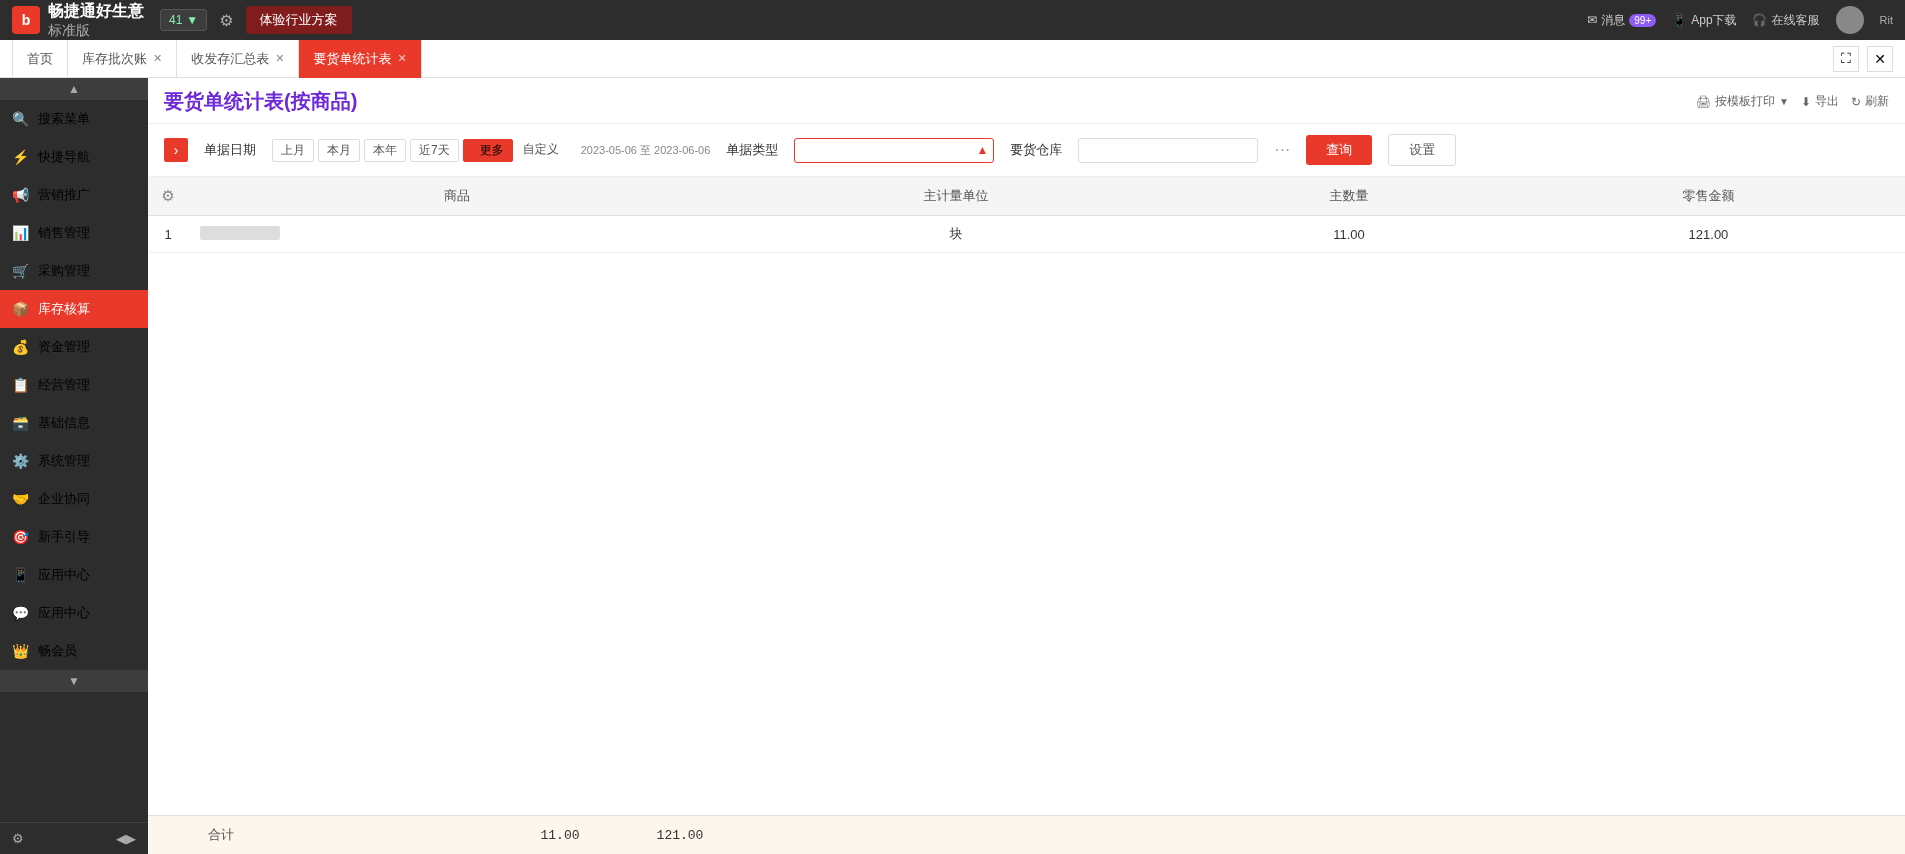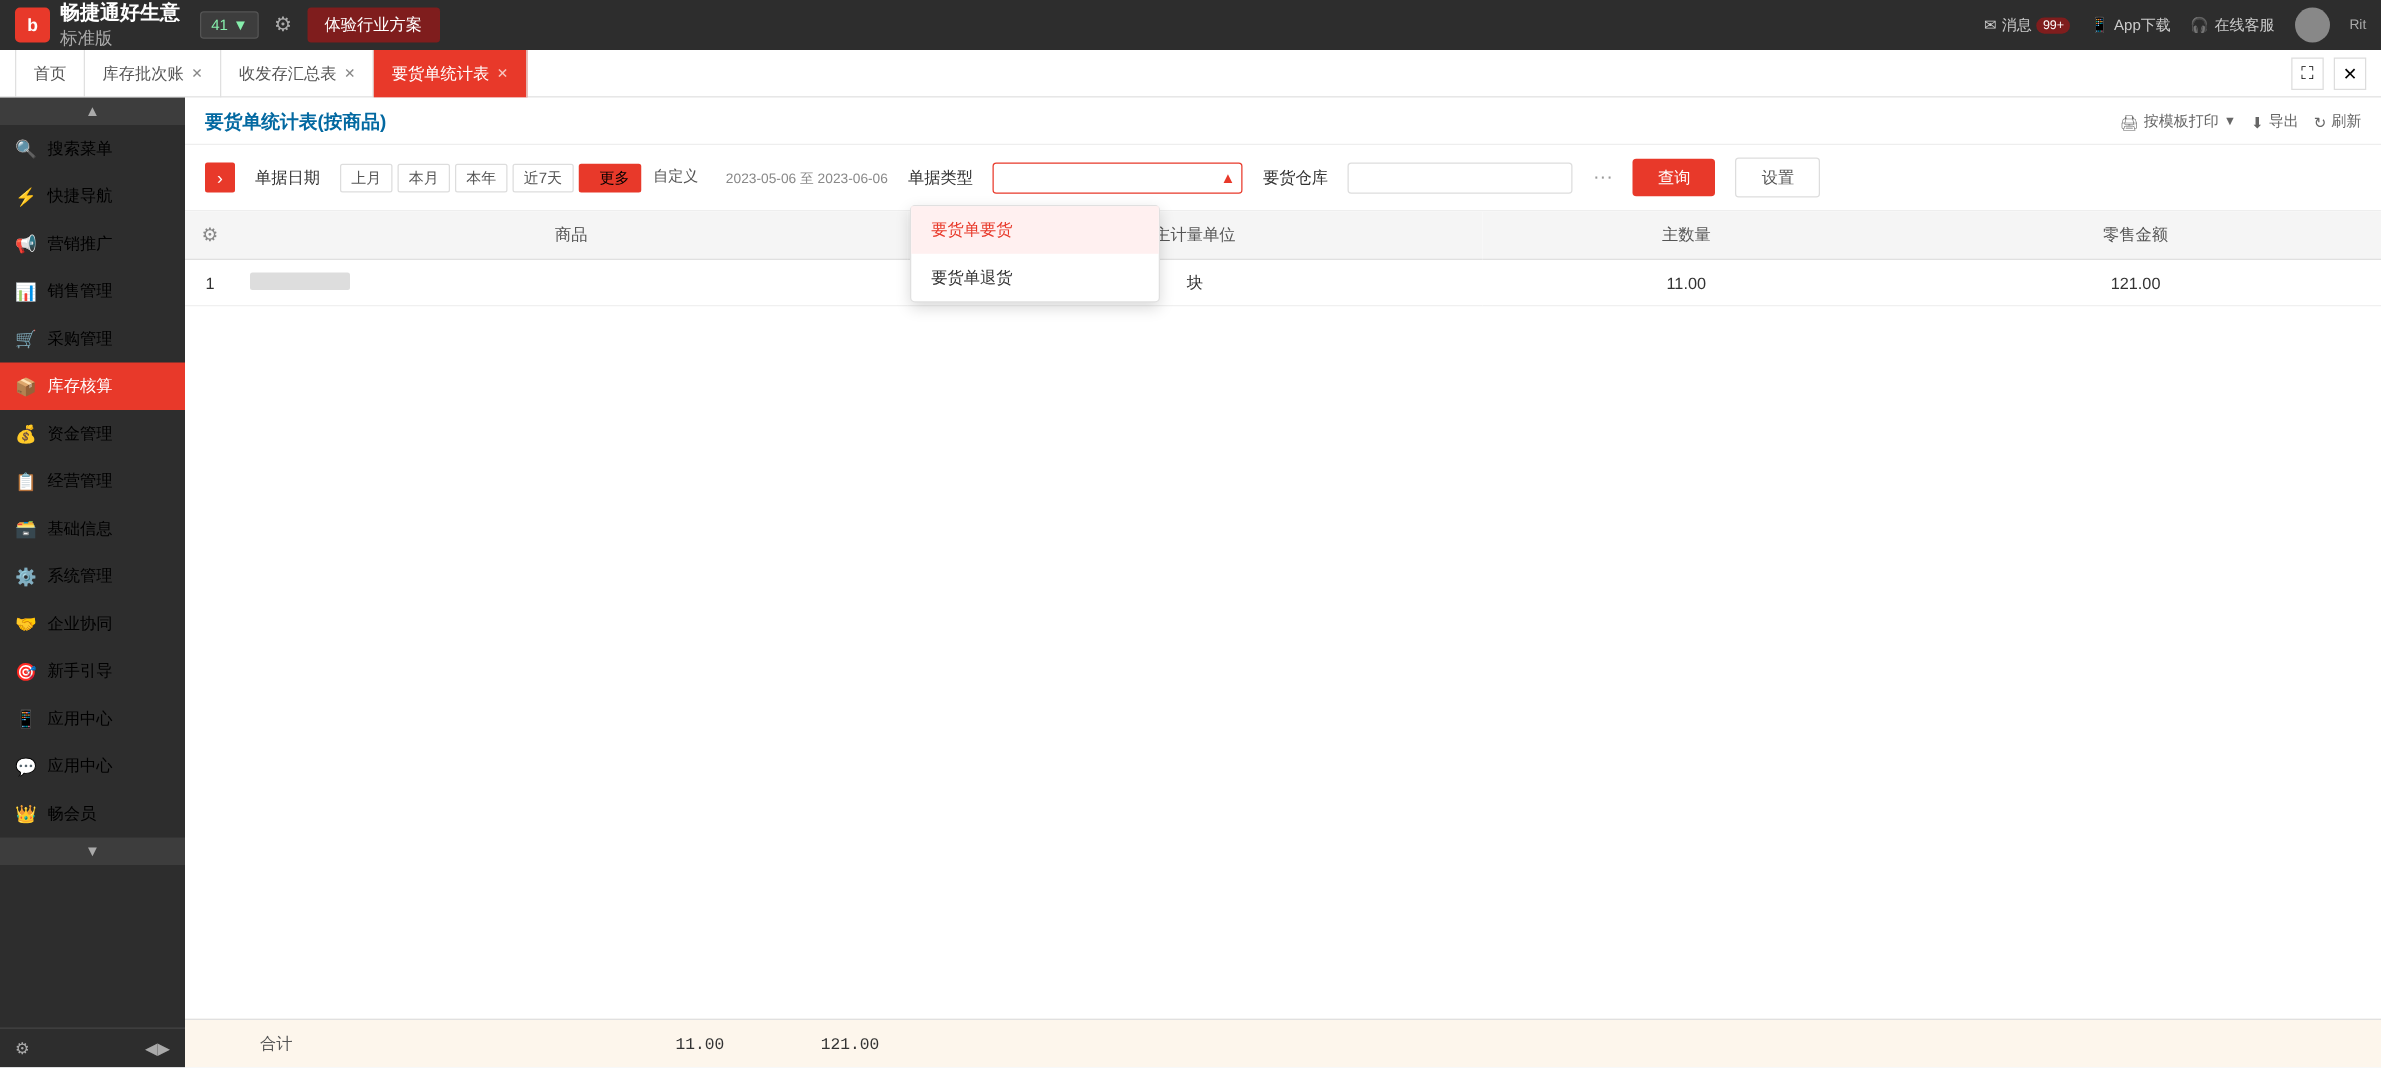--- a/index.html
+++ b/index.html
@@ -77,21 +77,21 @@
       font-size: 12px;
       color: #ccc;
     }
     .header-right-item {
       display: flex;
       align-items: center;
       gap: 4px;
       cursor: pointer;
     }
     .badge {
-      background: #7f1d1d;
+      background: #8b5cf6;
       color: #fff;
       border-radius: 8px;
       padding: 1px 5px;
       font-size: 10px;
     }
     .avatar {
       width: 28px;
       height: 28px;
       background: #888;
       border-radius: 50%;
@@ -193,23 +193,23 @@
     .page-header {
       background: #fff;
       padding: 10px 16px 8px;
       display: flex;
       align-items: center;
       justify-content: space-between;
       border-bottom: 1px solid #eee;
       flex-shrink: 0;
     }
     .page-title {
-      font-size: 15px;
+      font-size: 20px;
       font-weight: bold;
-      color: #0369a1;
+      color: #6d28d9;
     }
     .page-header-actions {
       display: flex;
       align-items: center;
       gap: 12px;
       font-size: 12px;
       color: #666;
     }
     .page-header-actions .action-btn {
       display: flex;
@@ -611,24 +611,20 @@
         </div>
 
         <span class="filter-warehouse-label">要货仓库</span>
         <input type="text" class="filter-warehouse-input" style="">
         <span class="filter-more-btn">···</span>
 
         <button class="query-btn">查询</button>
         <button class="settings-btn">设置</button>
       </div>
 
-      <div class="dropdown-overlay">
-        <div class="dropdown-item selected">要货单要货</div>
-        <div class="dropdown-item">要货单退货</div>
-      </div>
     </div>
 
     <div class="table-container">
       <table>
         <thead>
           <tr>
             <th>
               <span style="font-size:15px;color:#888;">⚙</span>
             </th>
             <th>商品</th>

